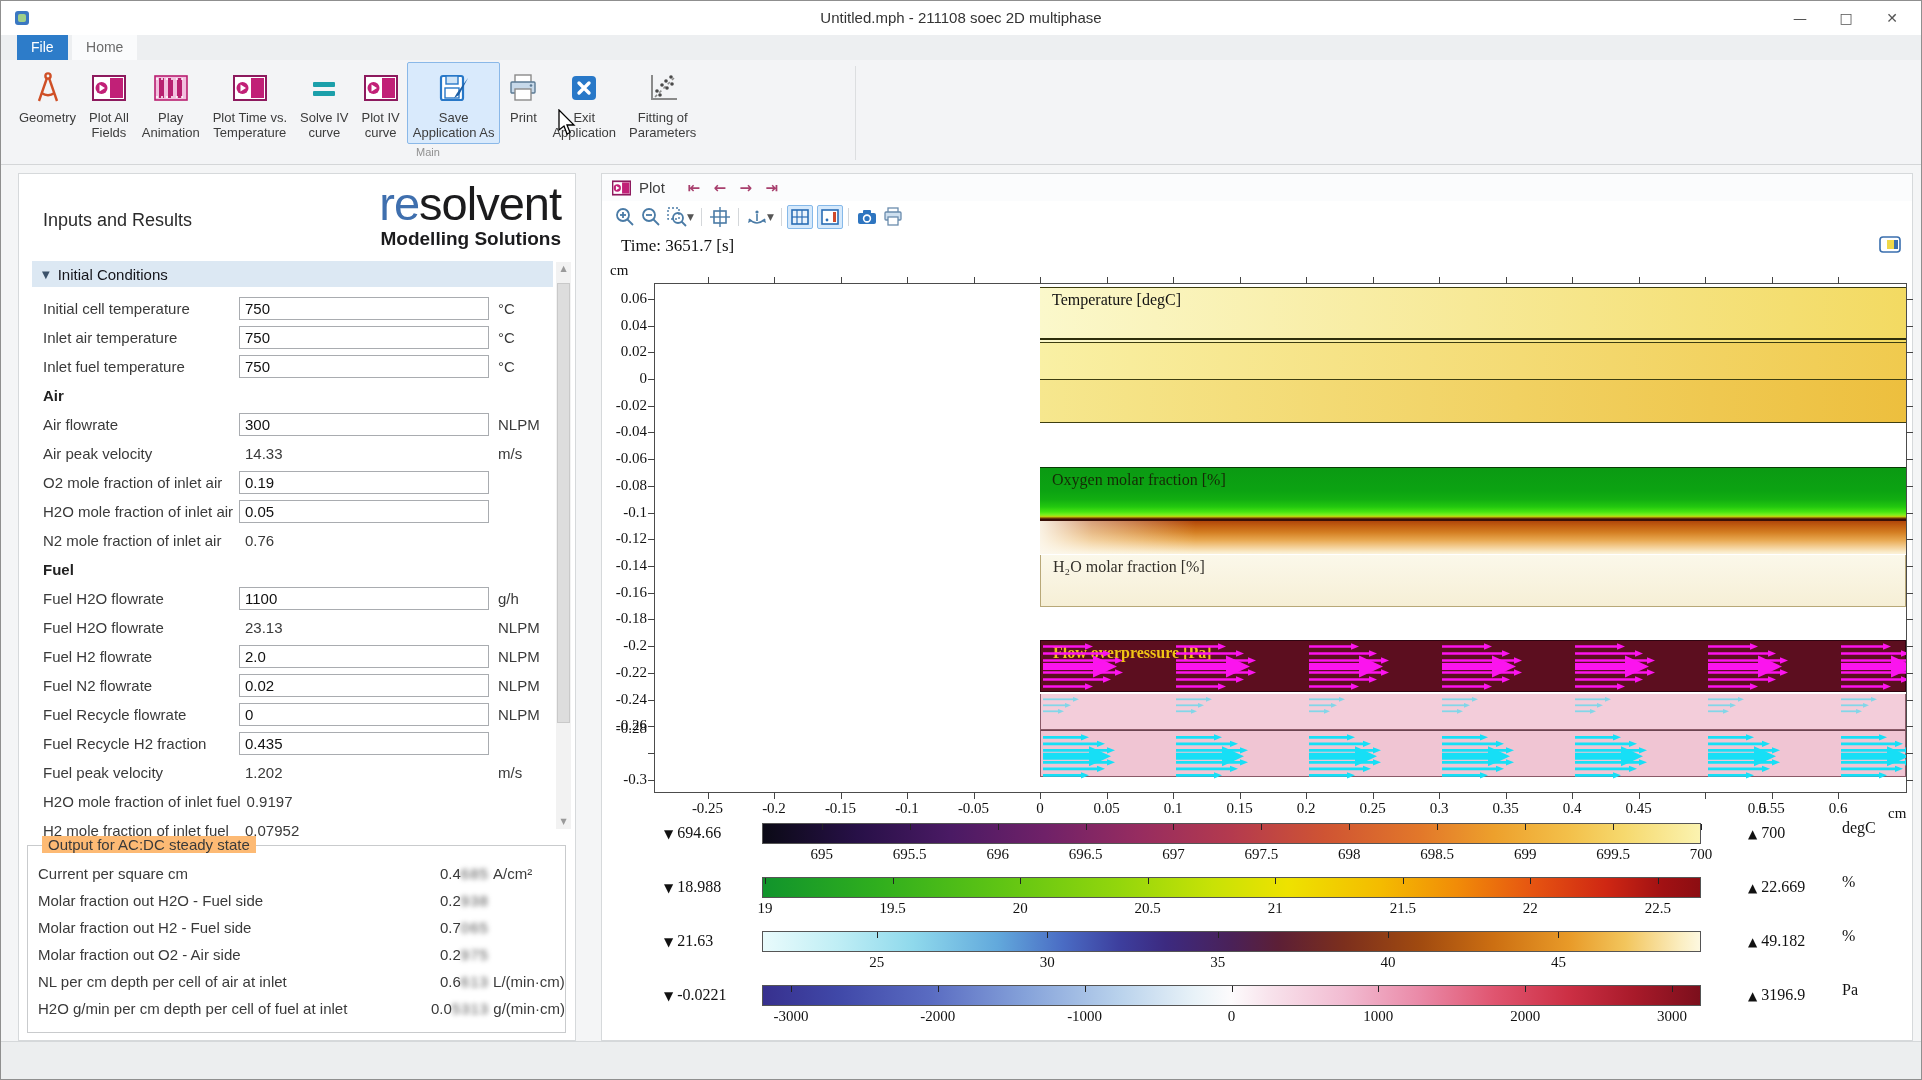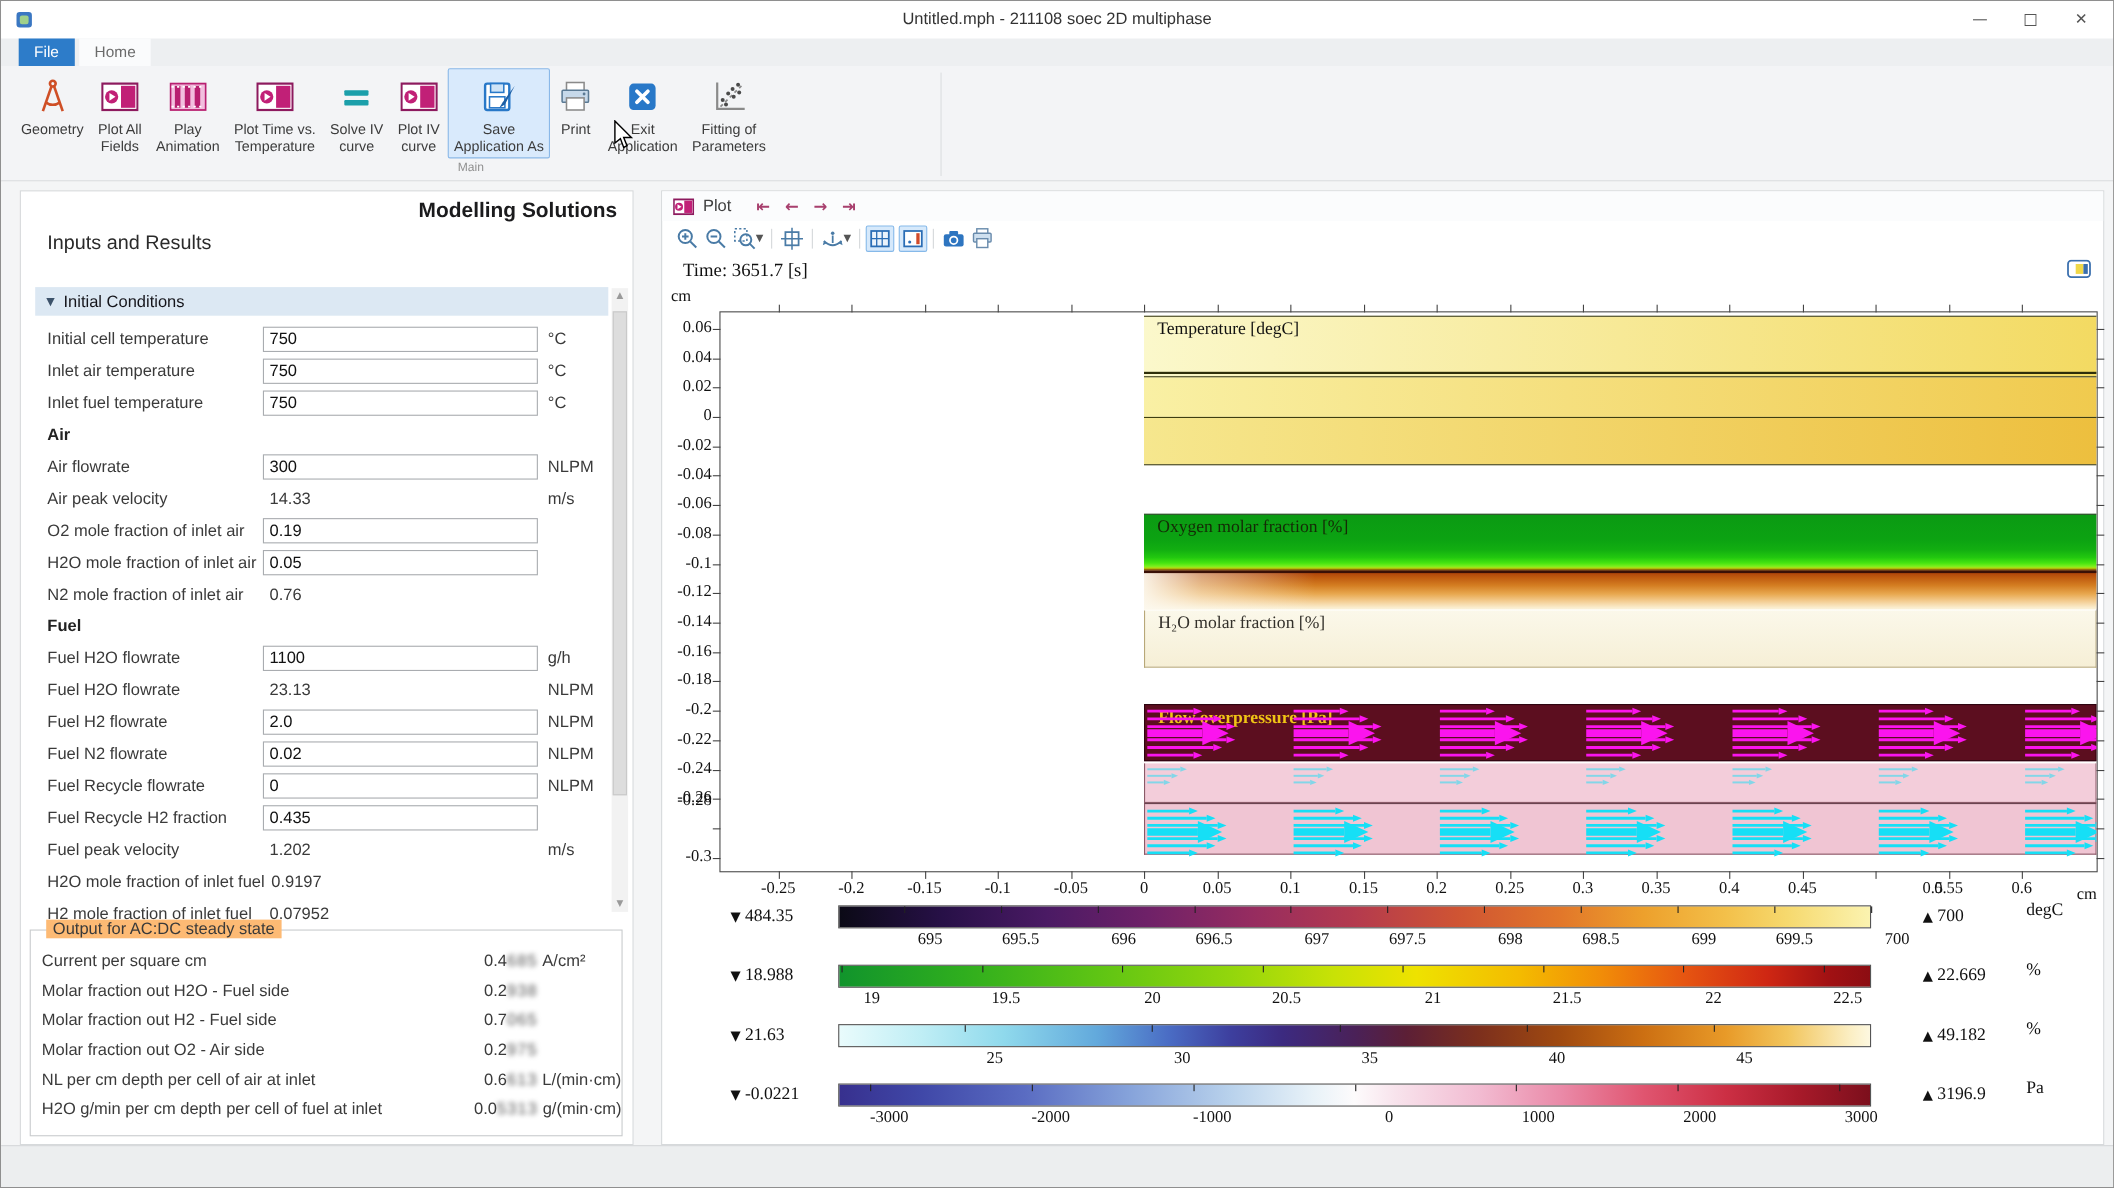--- a/index.html
+++ b/index.html
@@ -98,21 +98,21 @@
   .ytick-label{position:absolute;width:52px;text-align:right;font-size:15px;color:#111;
        font-family:"Liberation Serif","DejaVu Serif",serif;}
   .xtick-label{position:absolute;width:60px;text-align:center;font-size:15px;color:#111;
        font-family:"Liberation Serif","DejaVu Serif",serif;}
   .axis-unit{position:absolute;font-size:15px;color:#111;font-family:"Liberation Serif","DejaVu Serif",serif;}
   #cbars{position:absolute;left:0;top:0;width:100%;height:100%;}
   .cb-bar{position:absolute;left:160px;width:939px;height:21px;border:1px solid #555;box-sizing:border-box;}
   .cb-minmax{position:absolute;font-size:16px;color:#111;font-family:"Liberation Serif","DejaVu Serif",serif;white-space:nowrap;}
   .cb-minmax .m{font-family:"DejaVu Sans",sans-serif;font-size:12px;}
   .cb-tick{position:absolute;width:1px;height:6px;background:#222;}
-  .cb-tlabel{position:absolute;width:70px;text-align:right;font-size:15px;color:#111;
+  .cb-tlabel{position:absolute;width:70px;text-align:center;font-size:15px;color:#111;
        font-family:"Liberation Serif","DejaVu Serif",serif;}
   .cb-unit{position:absolute;font-size:16px;color:#111;font-family:"Liberation Serif","DejaVu Serif",serif;}
   .cursor{position:absolute;left:556px;top:108px;z-index:50;}
 </style>
 </head>
 <body>
 
 <div class="app">
 
   <div class="titlebar">
@@ -273,20 +273,21 @@
 
   <svg class="cursor" width="22" height="28" viewBox="0 0 22 28">
     <polygon points="2,1 2,21 7,17 10,25 13,23.5 10,16 17,16" fill="#fff" stroke="#000" stroke-width="1.3"></polygon>
   </svg>
 
   <div class="content">
 
     <div class="panel lpanel">
       <div class="lp-title">Inputs and Results</div>
       <div class="logo">
+        <div class="l1"><span class="re">re</span><span class="solvent">solvent</span></div>
         <div class="l2">Modelling Solutions</div>
       </div>
       <div class="section-hdr">
         <span class="tri">▼</span>
         <span>Initial Conditions</span>
       </div>
       <div id="form-rows">
           <div class="frow">
             <span class="flabel">Initial cell temperature</span>
             <input type="text" value="750" style="">
@@ -1136,21 +1137,21 @@
           <div class="xline" style="left: 1050px; top: -7px; width: 1px; height: 7px;"></div>
           <div class="xtick-label" style="left: 1086.5px; top: 516px;">0.55</div>
           <div class="xline" style="left: 1116.5px; top: 508px; width: 1px; height: 7px;"></div>
           <div class="xline" style="left: 1116.5px; top: -7px; width: 1px; height: 7px;"></div>
           <div class="xtick-label" style="left: 1153px; top: 516px;">0.6</div>
           <div class="xline" style="left: 1183px; top: 508px; width: 1px; height: 7px;"></div>
           <div class="xline" style="left: 1183px; top: -7px; width: 1px; height: 7px;"></div>
         </div>
 
       <div id="cbars">
-          <div class="cb-minmax" style="left: 62px; top: 650px;"><span class="m">▼</span> <span>484.35</span></div>
+          <div class="cb-minmax" style="left: 62px; top: 650px;"><span class="m">▼</span> <span>694.66</span></div>
           <div class="cb-bar" style="top: 649px; background: linear-gradient(90deg, rgb(11, 10, 22) 0%, rgb(39, 16, 71) 10%, rgb(74, 26, 100) 20%, rgb(111, 33, 104) 30%, rgb(150, 44, 96) 40%, rgb(180, 58, 78) 50%, rgb(207, 84, 51) 60%, rgb(226, 119, 42) 70%, rgb(237, 160, 44) 78%, rgb(243, 192, 74) 86%, rgb(246, 217, 110) 92%, rgb(251, 243, 176) 100%);"></div>
           <div class="cb-tick" style="left: 219.787px; top: 650px;"></div>
           <div class="cb-tlabel" style="left: 184.787px; top: 672px;">695</div>
           <div class="cb-tick" style="left: 307.708px; top: 650px;"></div>
           <div class="cb-tlabel" style="left: 272.708px; top: 672px;">695.5</div>
           <div class="cb-tick" style="left: 395.629px; top: 650px;"></div>
           <div class="cb-tlabel" style="left: 360.629px; top: 672px;">696</div>
           <div class="cb-tick" style="left: 483.551px; top: 650px;"></div>
           <div class="cb-tlabel" style="left: 448.551px; top: 672px;">696.5</div>
           <div class="cb-tick" style="left: 571.472px; top: 650px;"></div>

